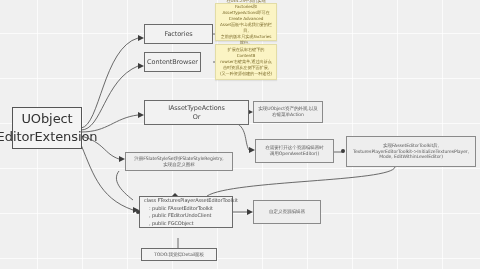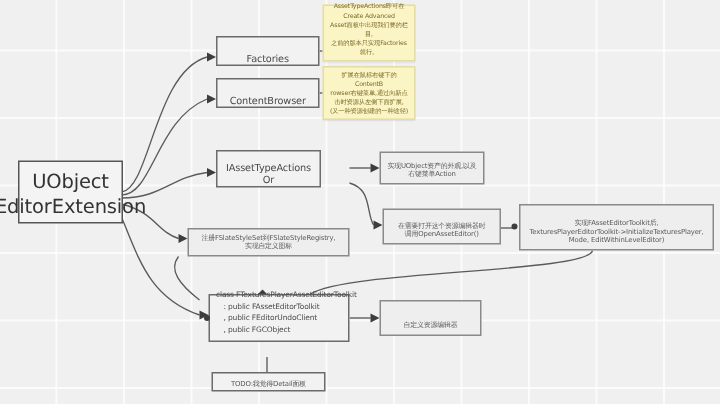--- a/index.html
+++ b/index.html
@@ -23,21 +23,21 @@
   svg.links{position:absolute;left:0;top:0;width:480px;height:269px;overflow:visible;}
   .node{
     position:absolute;
     box-sizing:border-box;
     background:#f2f2f2;
     border:1px solid #6b6b6b;
     color:#4a4a4a;
     display:flex;
     flex-direction:column;
     align-items:center;
-    justify-content:flex-end;
+    justify-content:center;
     text-align:center;
     line-height:1.25;
     letter-spacing:-0.1px;
   }
   .node.main{
     background:#f4f4f4;
     border:1px solid #555;
     font-size:13px;
     color:#333;
     line-height:1.35;
@@ -139,41 +139,41 @@
 <div class="node main" style="left:12px;top:96px;width:70px;height:42px;margin-top:11px;">
   <span class="l">UObject</span>
   <span class="l">EditorExtension</span>
 </div>
 
 <div class="node plain" style="left:144px;top:24px;width:69px;height:20px;">
   <span class="l">Factories</span>
 </div>
 <div class="ring" style="left:225px;top:32px;"></div>
 
-<div class="node plain" style="left:144px;top:52px;width:69px;height:20px;">
+<div class="node plain" style="left:144px;top:52px;width:57px;height:20px;">
   <span class="l">ContentBrowser</span>
 </div>
 <div class="ring" style="left:225px;top:60px;"></div>
 
 <div class="node sticky" style="left:215px;top:3px;width:62px;height:38px;">
   <span class="l">在UE4.25中我们实现Factories和</span>
   <span class="l">AssetTypeActions即可在</span>
   <span class="l">Create Advanced</span>
   <span class="l">Asset面板中出现我们要的栏目,</span>
   <span class="l">之前的版本只实现Factories就行。</span>
 </div>
 
 <div class="node sticky" style="left:215px;top:44px;width:62px;height:36px;">
   <span class="l">扩展在鼠标右键下的ContentB</span>
   <span class="l">rowser右键菜单,通过向新点</span>
   <span class="l">击时资源从左侧下面扩展,</span>
   <span class="l">(又一种资源创建的一种途径)</span>
 </div>
 
-<div class="node plain" style="left:144px;top:100px;width:70px;height:25px;">
+<div class="node plain" style="left:144px;top:100px;width:105px;height:25px;">
   <span class="l">IAssetTypeActions</span>
   <span class="l">Or</span>
 </div>
 
 <div class="node note" style="left:253px;top:101px;width:70px;height:22px;">
   <span class="l">实现UObject资产的外观,以及</span>
   <span class="l">右键菜单Action</span>
 </div>
 
 <div class="node note" style="left:255px;top:139px;width:79px;height:24px;">

